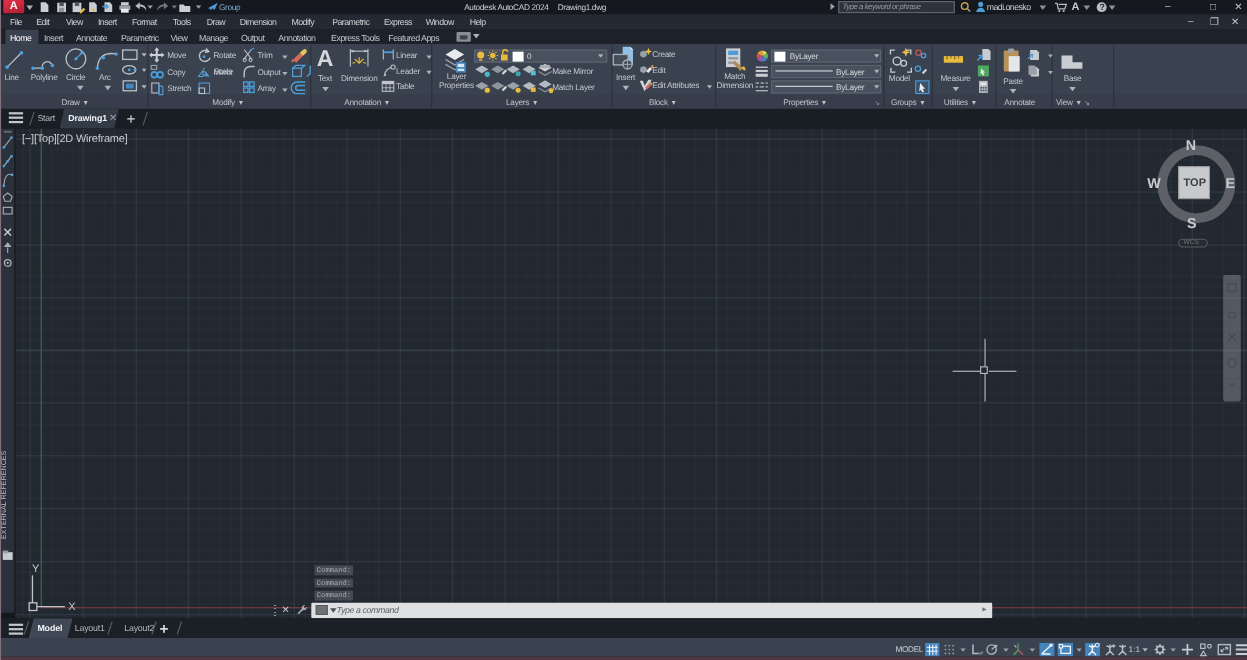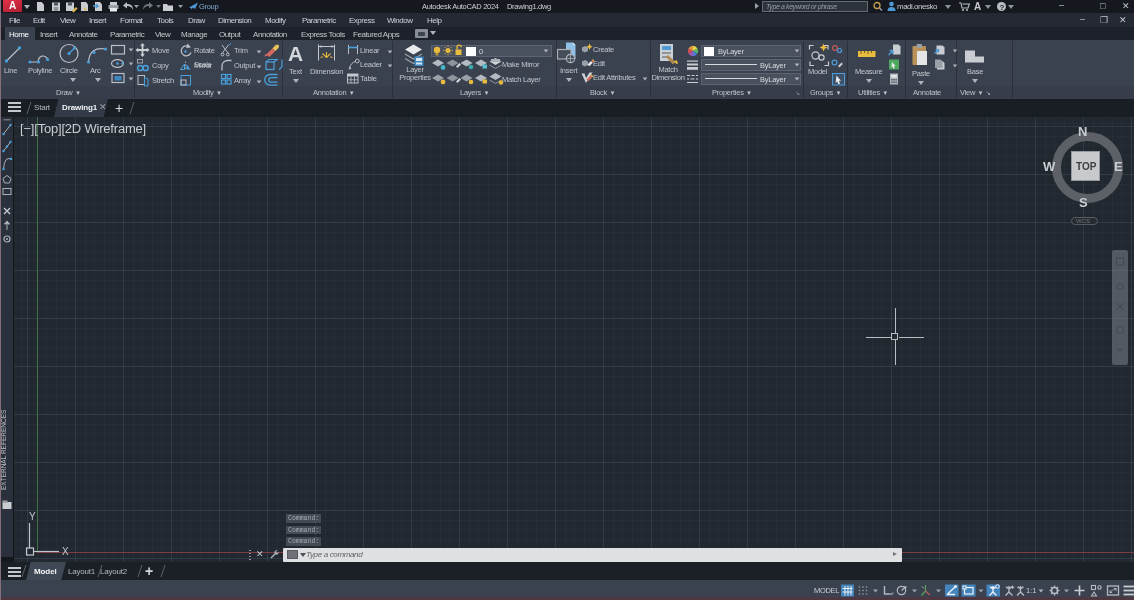--- a/index.html
+++ b/index.html
@@ -508,21 +508,21 @@
   <line x1="130" y1="15" x2="134" y2="3"></line>
  </g>
 </svg>
 
 <div class="abs" id="canvas"></div>
 <div class="abs" id="lefttool"></div>
 
 <div class="abs" style="left:37px;top:117px;width:1px;height:435px;background:#3f7048"></div>
 <div class="abs" style="left:37px;top:552px;width:1097px;height:1px;background:#803c41"></div>
 
-<div class="txt" style="left:20px;top:121px;font-size:13px;letter-spacing:-0.2px;color:#c9cdd1">[−][Top][2D Wireframe]</div>
+<div class="txt" style="left:20px;top:121px;font-size:10px;letter-spacing:-0.2px;color:#c9cdd1">[−][Top][2D Wireframe]</div>
 
 <svg style="left:24px;top:508px" width="50" height="50" viewBox="0 0 50 50">
  <g stroke="#c2c6ca" stroke-width="1.2" fill="none">
   <line x1="5.5" y1="15" x2="5.5" y2="40"></line>
   <rect x="2.5" y="40" width="7" height="7"></rect>
   <line x1="9.5" y1="43.5" x2="35" y2="43.5"></line>
  </g>
  <text x="5" y="12" fill="#c2c6ca" font-size="10" font-family="Liberation Sans">Y</text>
  <text x="38" y="47" fill="#c2c6ca" font-size="10" font-family="Liberation Sans">X</text>
 </svg>
@@ -597,21 +597,21 @@
 <div class="abs" style="left:287px;top:550px;width:11px;height:9px;background:#6e7278;border:1px solid #565b61"></div>
 <div class="abs" style="left:300px;top:553px;width:0;height:0;border-left:3px solid transparent;border-right:3px solid transparent;border-top:4px solid #4a4f55"></div>
 <div class="abs" style="left:893px;top:552px;width:0;height:0;border-top:2.5px solid transparent;border-bottom:2.5px solid transparent;border-left:4px solid #707478"></div>
 <div class="txt" style="left:306px;top:550px;font-size:8px;letter-spacing:-0.35px;font-style:italic;color:#5f6368">Type a command</div>
 
 <div class="abs" id="layoutrow"></div>
 <div class="abs" style="left:8px;top:567px;width:13px;height:2px;background:#c3c8cd;box-shadow:0 4px 0 #c3c8cd,0 8px 0 #c3c8cd"></div>
 <div class="abs" style="left:26px;top:562px;width:40px;height:18px;background:#3f4855;clip-path:polygon(12% 0,100% 0,88% 100%,0 100%)"></div>
 <div class="txt" style="left:34px;top:567px;font-size:8px;letter-spacing:-0.1px;font-weight:bold;color:#f2f4f6">Model</div>
 <div class="txt" style="left:68px;top:567px;font-size:8px;letter-spacing:-0.2px;color:#b0b5bb">Layout1</div>
-<div class="txt" style="left:100px;top:567px;font-size:8px;letter-spacing:-0.2px;color:#b0b5bb">Layout2</div>
+<div class="txt" style="left:113px;top:567px;font-size:8px;letter-spacing:-0.2px;color:#b0b5bb">Layout2</div>
 <div class="txt" style="left:145px;top:563px;font-size:14px;font-weight:bold;color:#d5d9dd">+</div>
 <svg style="left:0;top:562px" width="1134" height="18" viewBox="0 0 1134 18">
  <g stroke="#5a6068" stroke-width="1">
   <line x1="22" y1="15" x2="26" y2="3"></line>
   <line x1="98" y1="15" x2="102" y2="3"></line>
   <line x1="138" y1="15" x2="142" y2="3"></line>
   <line x1="161" y1="15" x2="165" y2="3"></line>
  </g>
 </svg>
 

